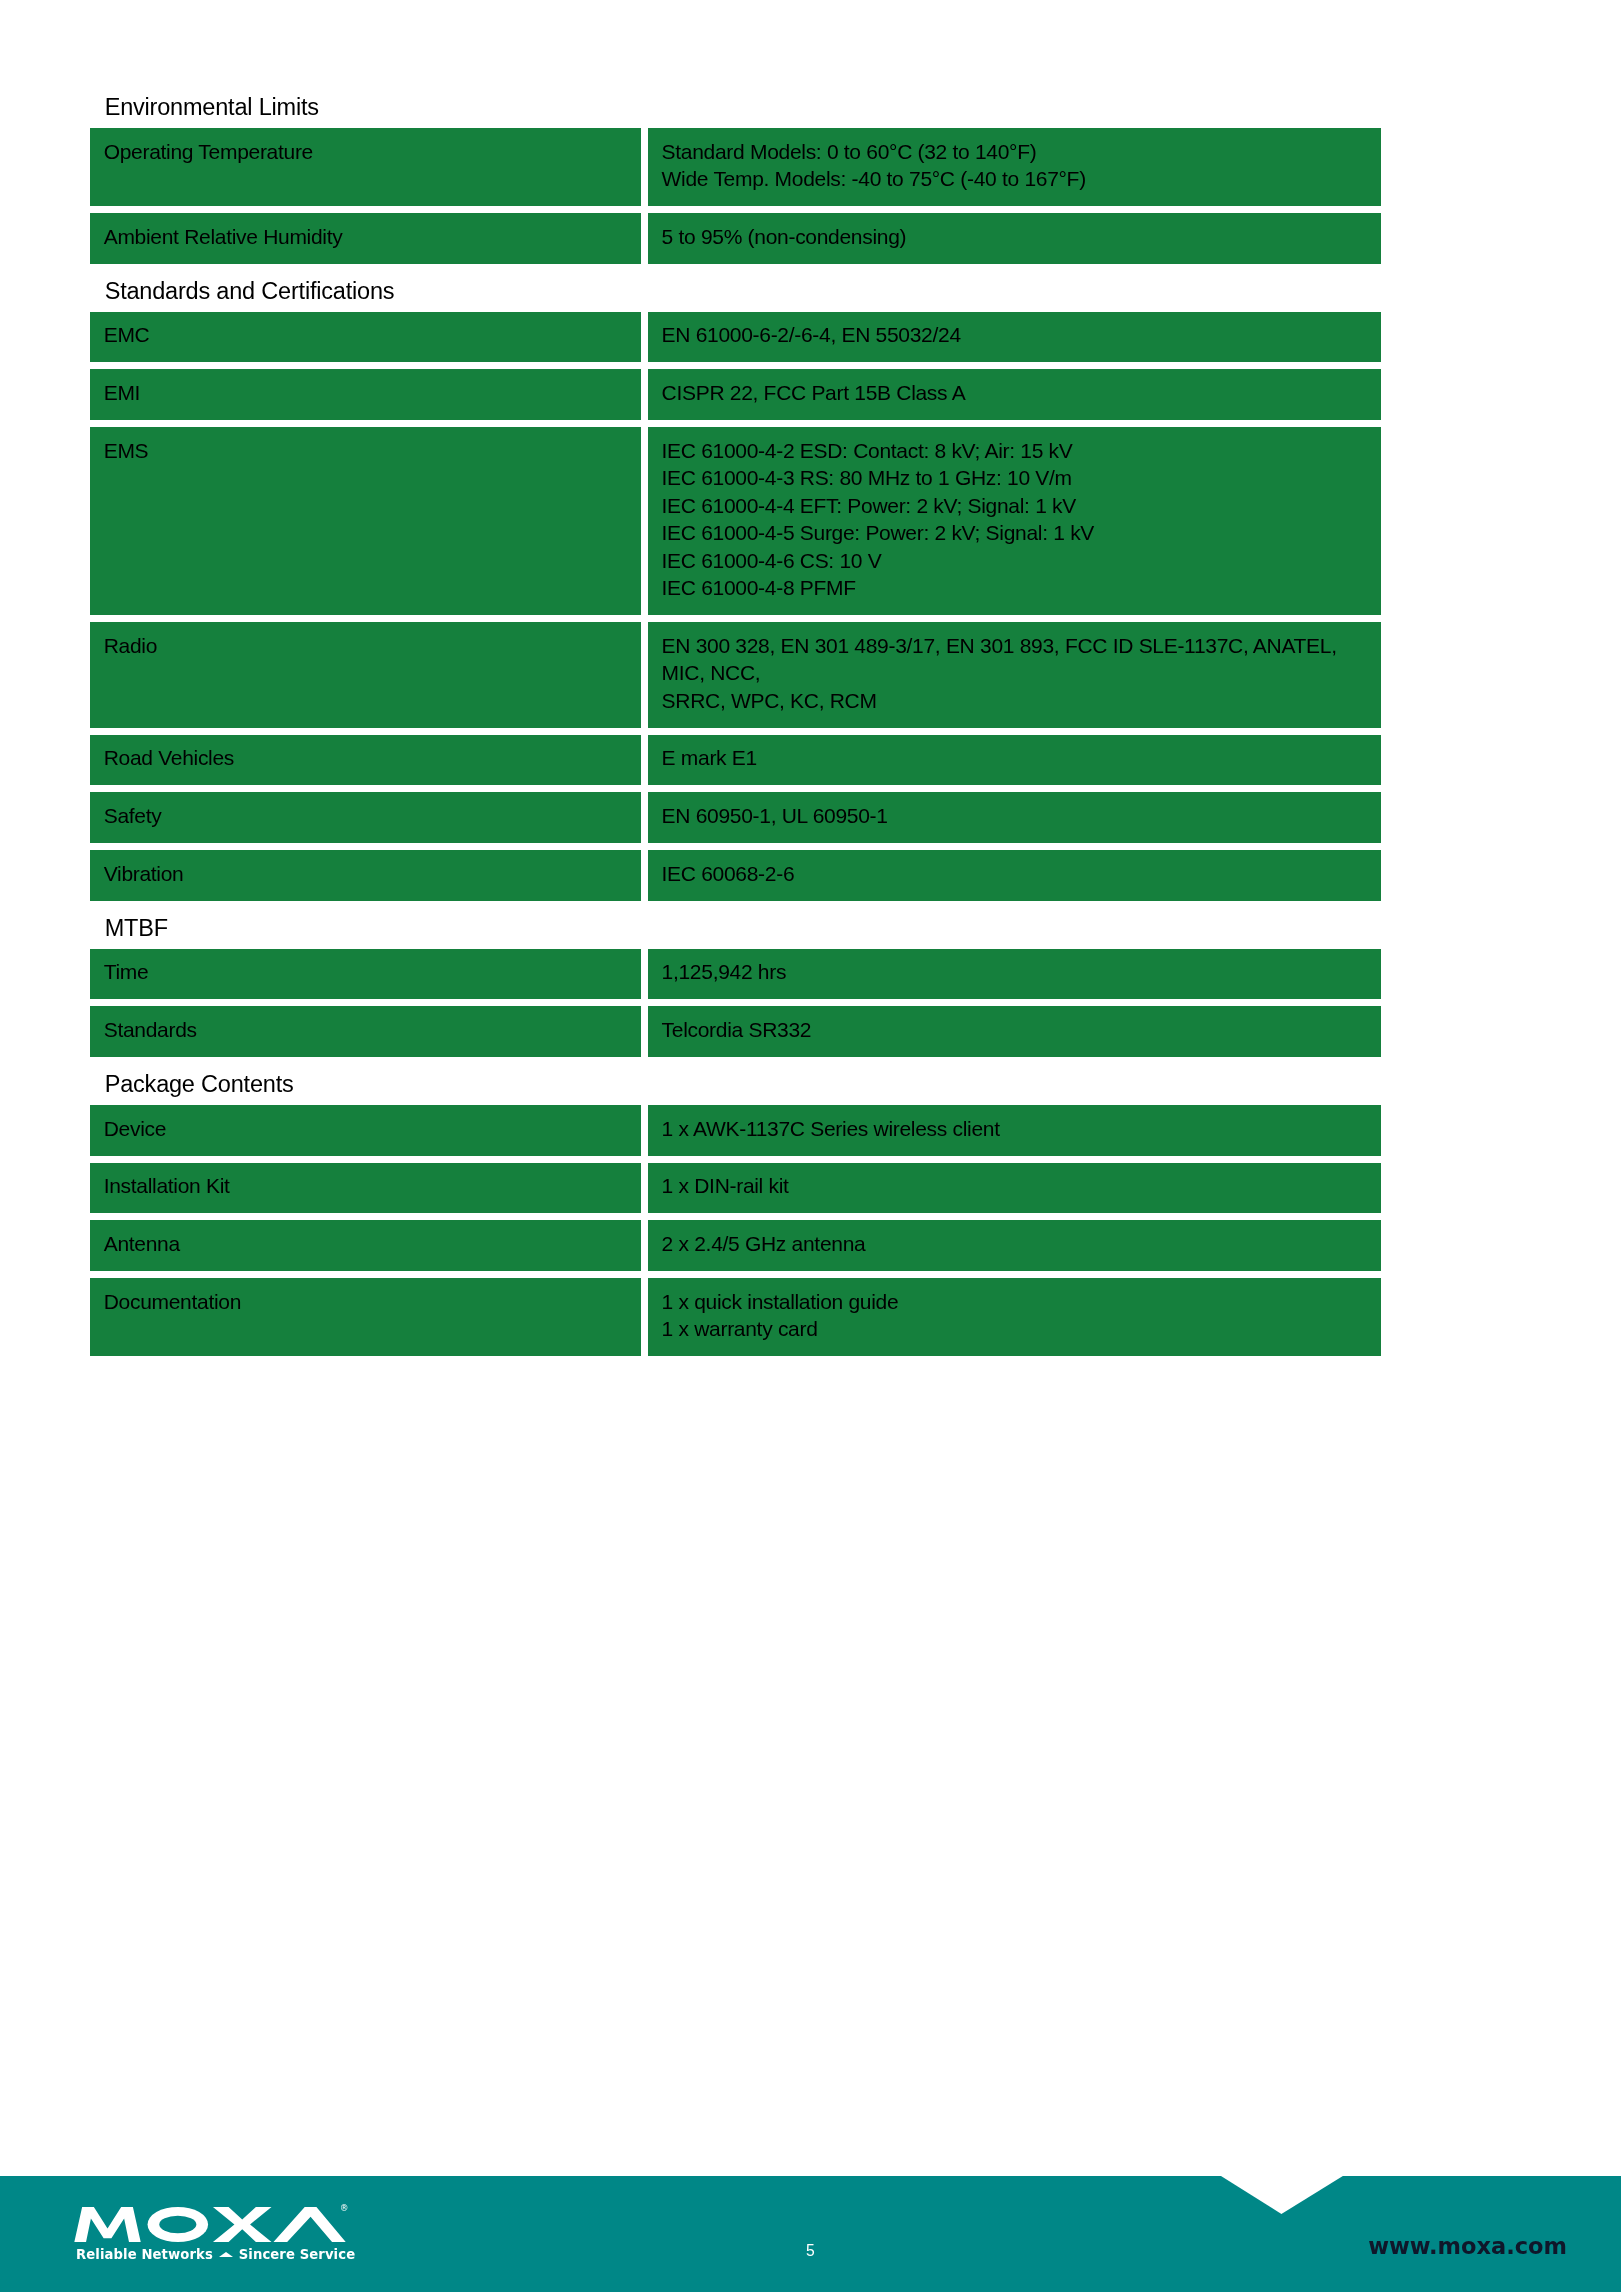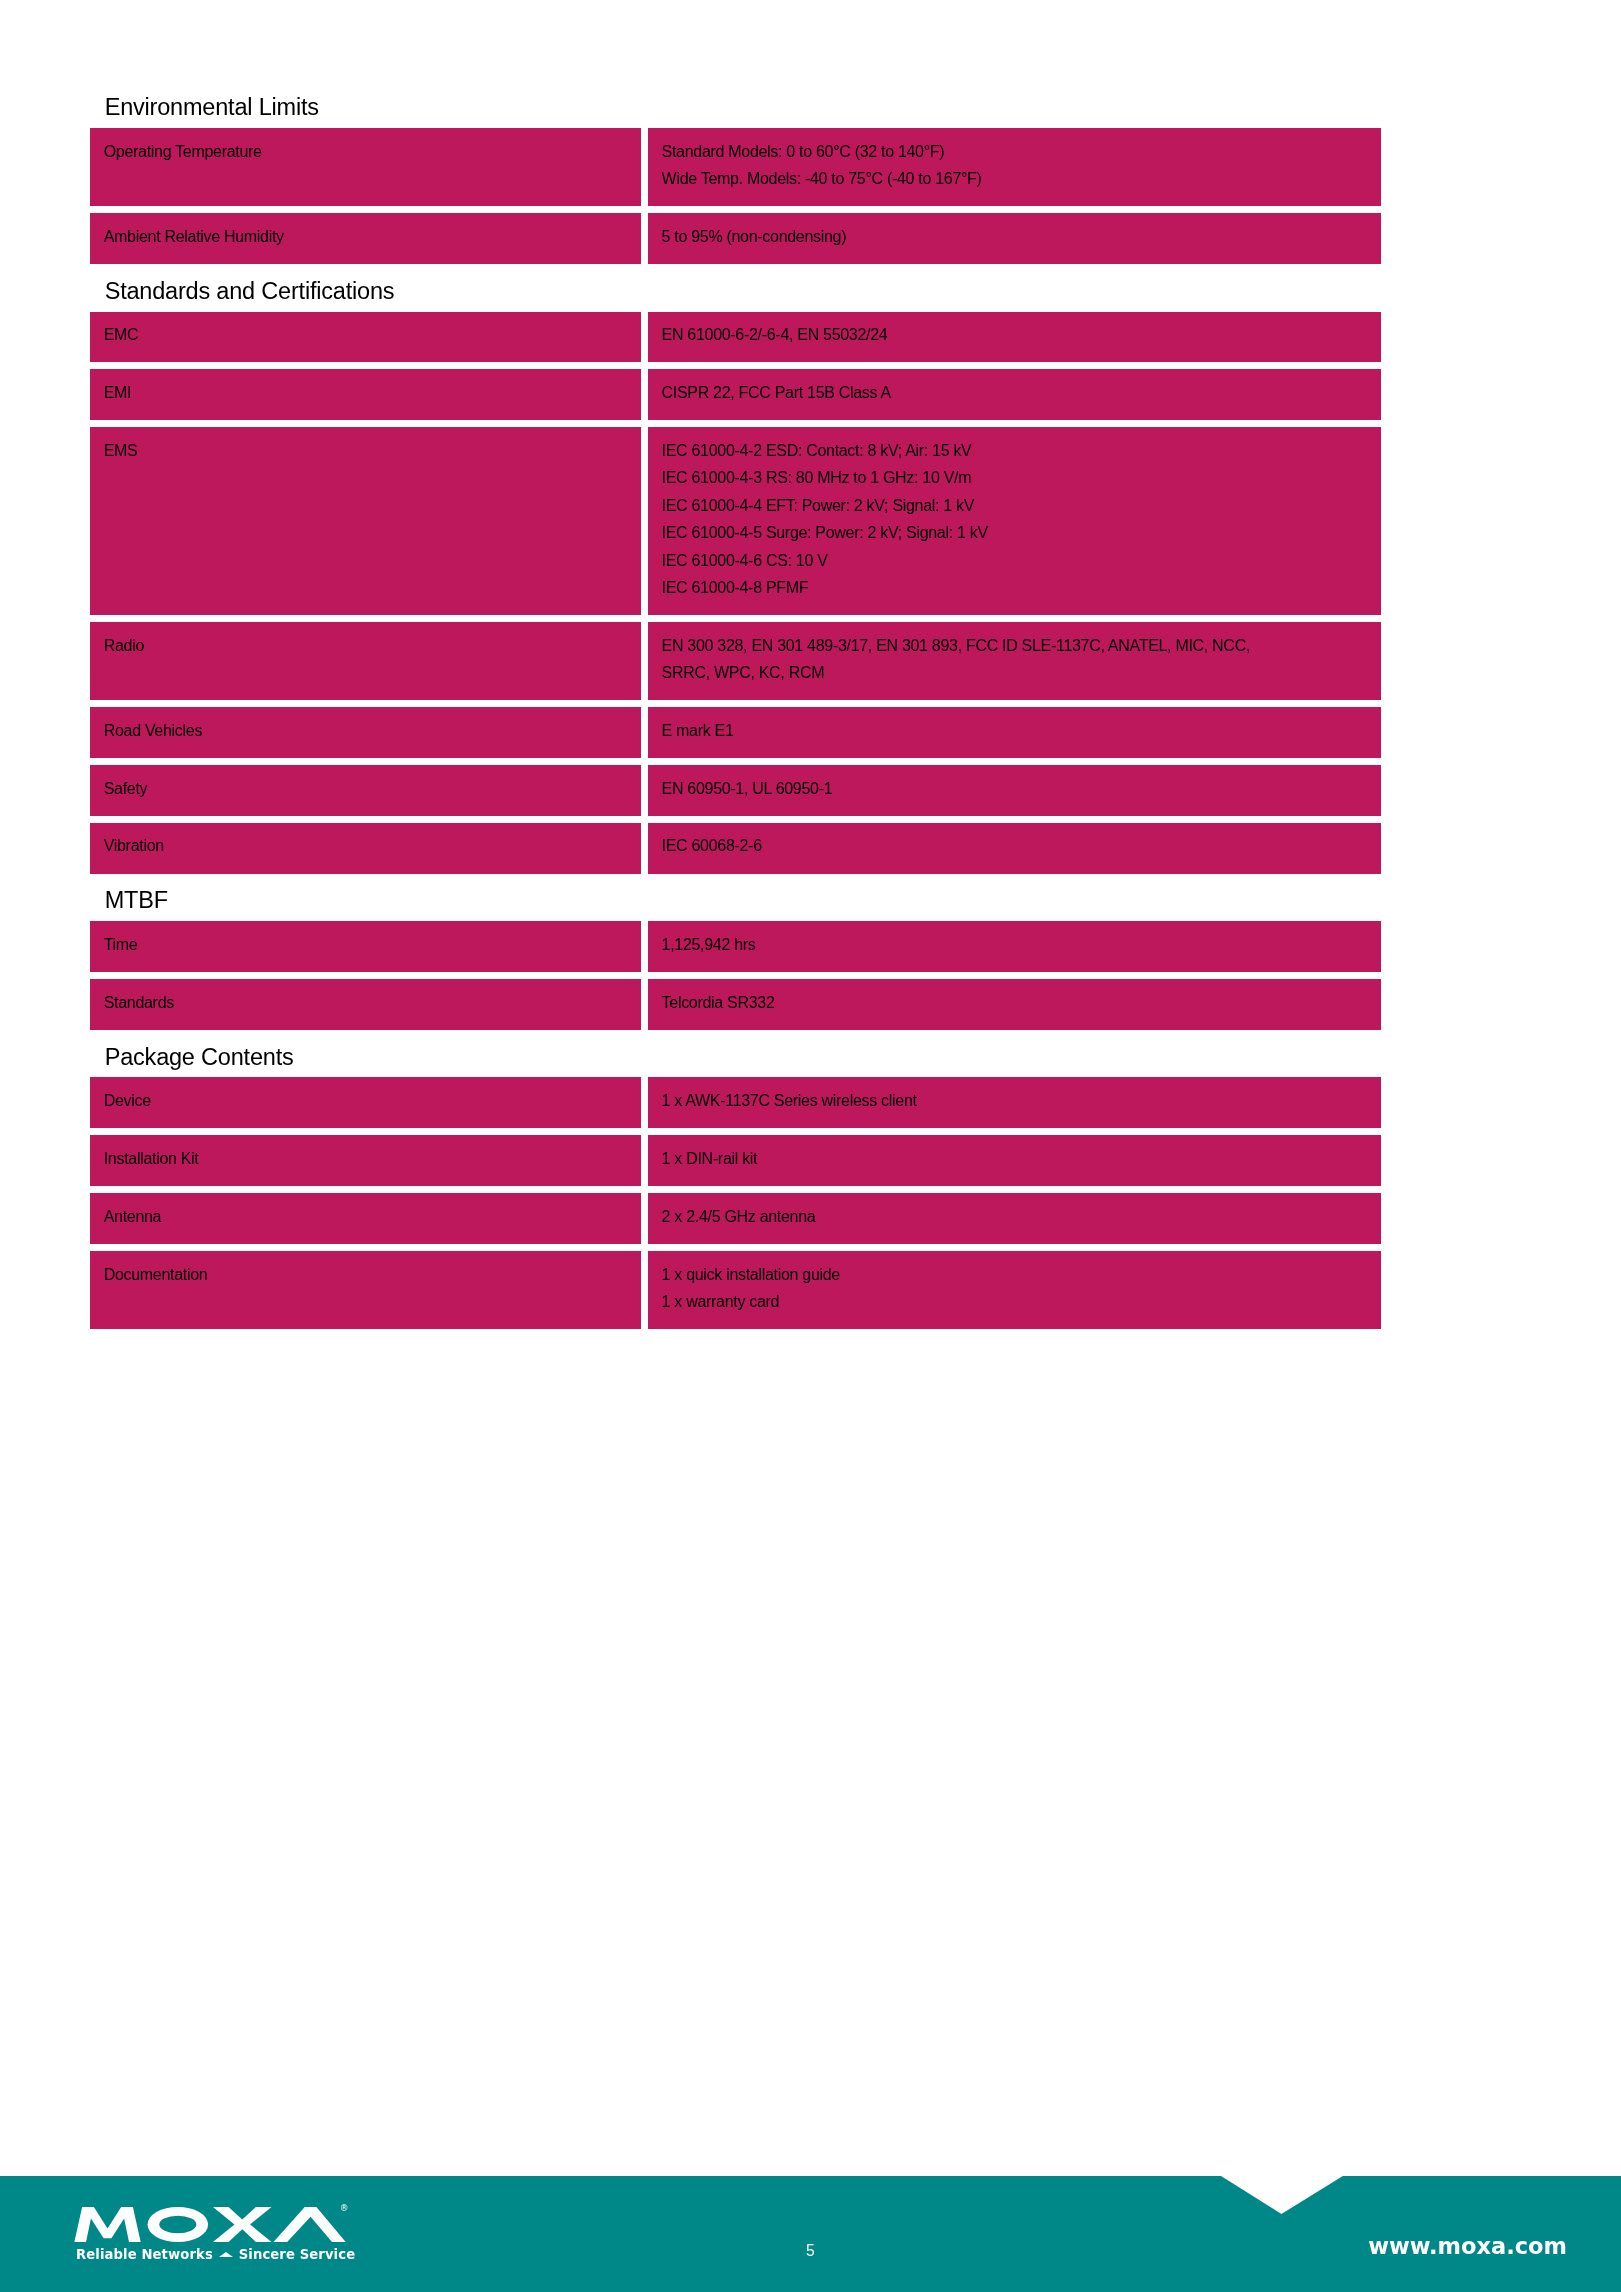--- a/index.html
+++ b/index.html
@@ -9,21 +9,21 @@
     overflow:hidden;
   }
   .content { position:absolute; left:90px; top:93px; width:1291px; }
   .section-title {
     font-size:23.5px; line-height:29px; margin:0 0 5.9px 14.7px; padding-top:0;
     font-weight:normal; letter-spacing:-0.2px;
   }
   .section { margin-bottom:12.7px; }
   .row { display:flex; margin-bottom:6.9px; }
   .cell {
-    background:#be185d; font-size:16px; line-height:27.4px;
+    background:#15803d; font-size:21px; line-height:27.4px;
     padding:9.8px 13.7px 13.7px 13.7px; box-sizing:border-box;
     letter-spacing:-0.3px;
   }
   .label { width:551px; margin-right:6.9px; }
   .value { flex:1; }
   .value .line { display:block; }
 
   .footer {
     position:absolute; left:0; top:2176px; width:1621px; height:117px;
     background:#008787;
@@ -38,21 +38,21 @@
   .tagline .tri {
     display:inline-block; width:0; height:0;
     border-left:7.8px solid transparent; border-right:7.8px solid transparent;
     border-bottom:5.9px solid #fff; margin:0 5.9px 2px 5.9px; vertical-align:middle;
   }
   .page-num {
     position:absolute; left:806px; top:66px; color:#fff;
     font-size:15.7px; font-family:"Liberation Sans", sans-serif;
   }
   .url {
-    position:absolute; right:54px; top:57px; color:#ffffff;
+    position:absolute; right:54px; top:57px; color:#0f172a;
     font-family:"DejaVu Sans", sans-serif; font-weight:bold; font-size:22.5px;text-align:right;
   }
 </style>
 </head>
 <body>
 
 <div class="content" id="content">
     <div class="section">
       <div class="section-title">Environmental Limits</div>
       <div class="row">

